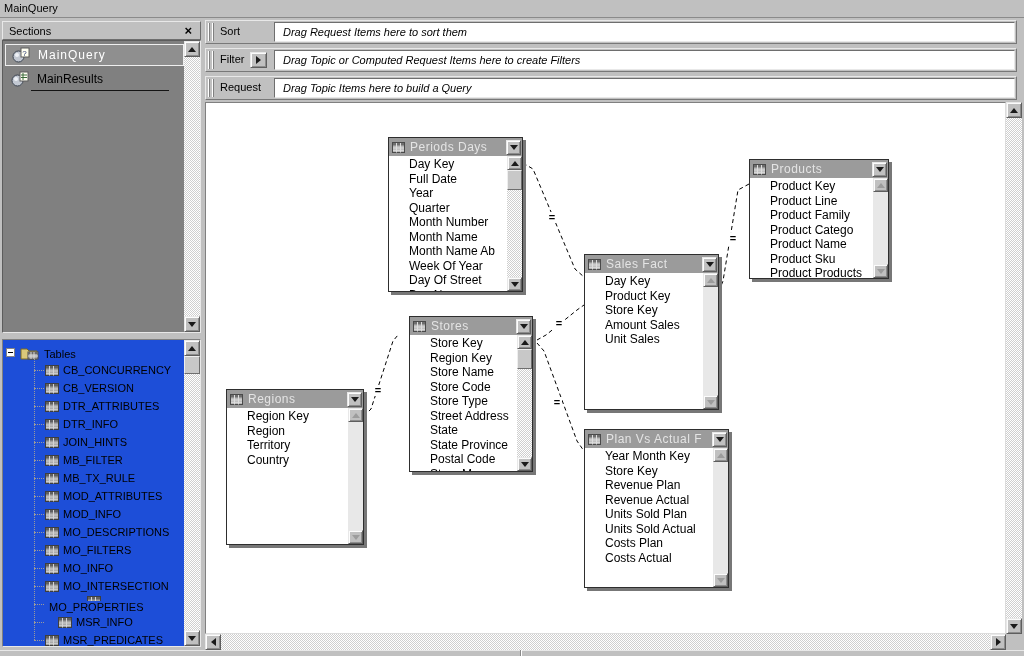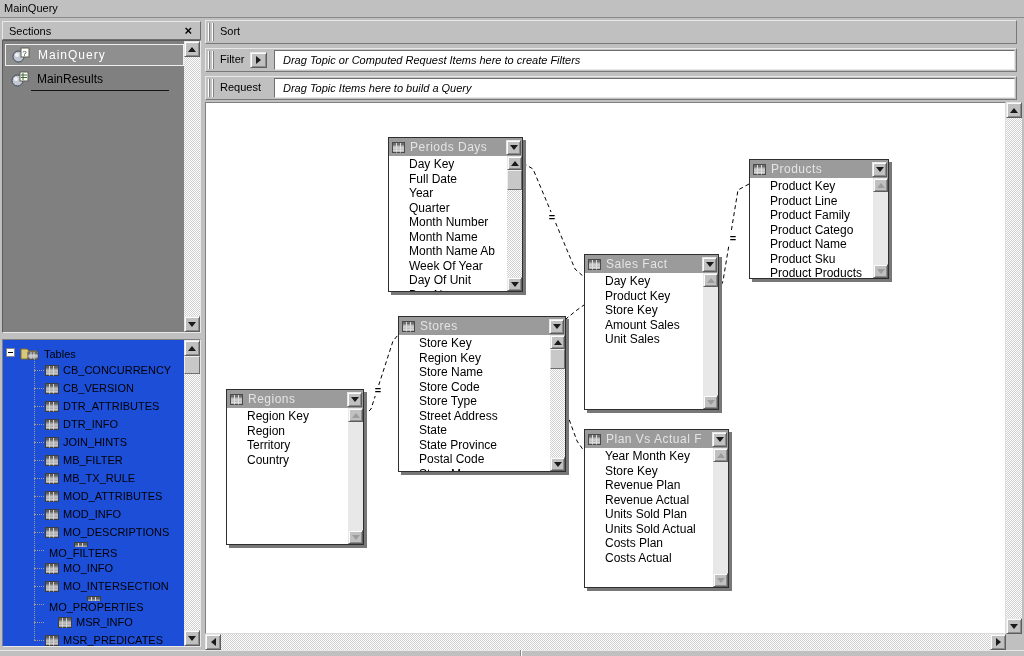--- a/index.html
+++ b/index.html
@@ -252,21 +252,21 @@
       <div class="tree-stub" style="top: 192px; left: 31px;"></div>
       <div class="tree-row" style="top: 183px; left: 42px;">
         <svg width="14" height="12">
           <rect x="0.5" y="1.5" width="13" height="10" fill="#a0a0a0" stroke="#3e3e3e"></rect>
           <rect x="1" y="2" width="12" height="2.5" fill="#606060"></rect>
           <path d="M4.5,2 V11.5 M8.5,2 V11.5 M1,7 H13 M1,9.3 H13" stroke="#d4d4d4" stroke-width="1" fill="none"></path>
         </svg>
         <span class="lbl">MO_DESCRIPTIONS</span>
       </div>
       <div class="tree-stub" style="top: 210px; left: 31px;"></div>
-      <div class="tree-row" style="top: 201px; left: 42px; flex-direction: column;">
+      <div class="tree-row" style="top: 201px; left: 42px;">
         <svg width="14" height="12">
           <rect x="0.5" y="1.5" width="13" height="10" fill="#a0a0a0" stroke="#3e3e3e"></rect>
           <rect x="1" y="2" width="12" height="2.5" fill="#606060"></rect>
           <path d="M4.5,2 V11.5 M8.5,2 V11.5 M1,7 H13 M1,9.3 H13" stroke="#d4d4d4" stroke-width="1" fill="none"></path>
         </svg>
         <span class="lbl">MO_FILTERS</span>
       </div>
       <div class="tree-stub" style="top: 228px; left: 31px;"></div>
       <div class="tree-row" style="top: 219px; left: 42px;">
         <svg width="14" height="12">
@@ -324,20 +324,21 @@
       </div>
   </div>
 </div>
 
 <div id="side-main-divider" class="abs"></div>
 
 <div class="qrow" style="top:20px;">
   <span class="grip"></span>
   <span class="grip grip2"></span>
   <span class="qlbl">Sort</span>
+  <div class="qfield">Drag Request Items here to sort them</div>
 </div>
 
 <div class="qrow" style="top:48px;">
   <span class="grip"></span>
   <span class="grip grip2"></span>
   <span class="qlbl">Filter</span>
   <span id="filter-go">
       <span class="tri tri-right"></span>
     </span>
   <div class="qfield">Drag Topic or Computed Request Items here to create Filters</div>
@@ -383,21 +384,21 @@
       </div>
       <div class="topic-body">
         <div class="topic-item">Day Key</div>
         <div class="topic-item">Full Date</div>
         <div class="topic-item">Year</div>
         <div class="topic-item">Quarter</div>
         <div class="topic-item">Month Number</div>
         <div class="topic-item">Month Name</div>
         <div class="topic-item">Month Name Ab</div>
         <div class="topic-item">Week Of Year</div>
-        <div class="topic-item">Day Of Unit</div>
+        <div class="topic-item">Day Of Street</div>
         <div class="topic-item">Day Name</div>
       </div>
       <div class="topic-sb">
         <div class="checker abs" style="left: 0px; top: 0px; width: 15px; height: 100%;"></div>
         <div class="sbtn" style="left: 0px; top: 0px; width: 15px; height: 14px;">
           <span class="tri tri-up"></span>
         </div>
         <div class="sbtn" style="left: 0px; bottom: 0px; width: 15px; height: 14px;">
           <span class="tri tri-down"></span>
         </div>
@@ -457,21 +458,21 @@
       <div class="topic-sb disabled">
         <div class="abs" style="left: 0px; top: 0px; width: 15px; height: 100%; background: rgb(232, 232, 232);"></div>
         <div class="sbtn" style="left: 0px; top: 0px; width: 15px; height: 14px;">
           <span class="tri tri-up"></span>
         </div>
         <div class="sbtn" style="left: 0px; bottom: 0px; width: 15px; height: 14px;">
           <span class="tri tri-down"></span>
         </div>
       </div>
     </div>
-    <div class="topic" style="left: 192px; top: 213px; width: 168px; height: 156px; padding-left: 44px;">
+    <div class="topic" style="left: 203px; top: 213px; width: 124px; height: 156px; padding-left: 44px;">
       <div class="topic-header">
         <svg width="13" height="11">
           <rect x="0.5" y="0.5" width="12" height="10" fill="#b8b8b8" stroke="#4a4a4a"></rect>
           <rect x="1" y="1" width="11" height="2.5" fill="#6e6e6e"></rect>
           <path d="M4.5,1 V10.5 M8.5,1 V10.5 M1,6 H12 M1,8.3 H12" stroke="#dedede" stroke-width="1" fill="none"></path>
         </svg>
         <span class="topic-title">Stores</span>
         <span class="dd-btn">
           <span class="tri tri-down"></span>
         </span>

